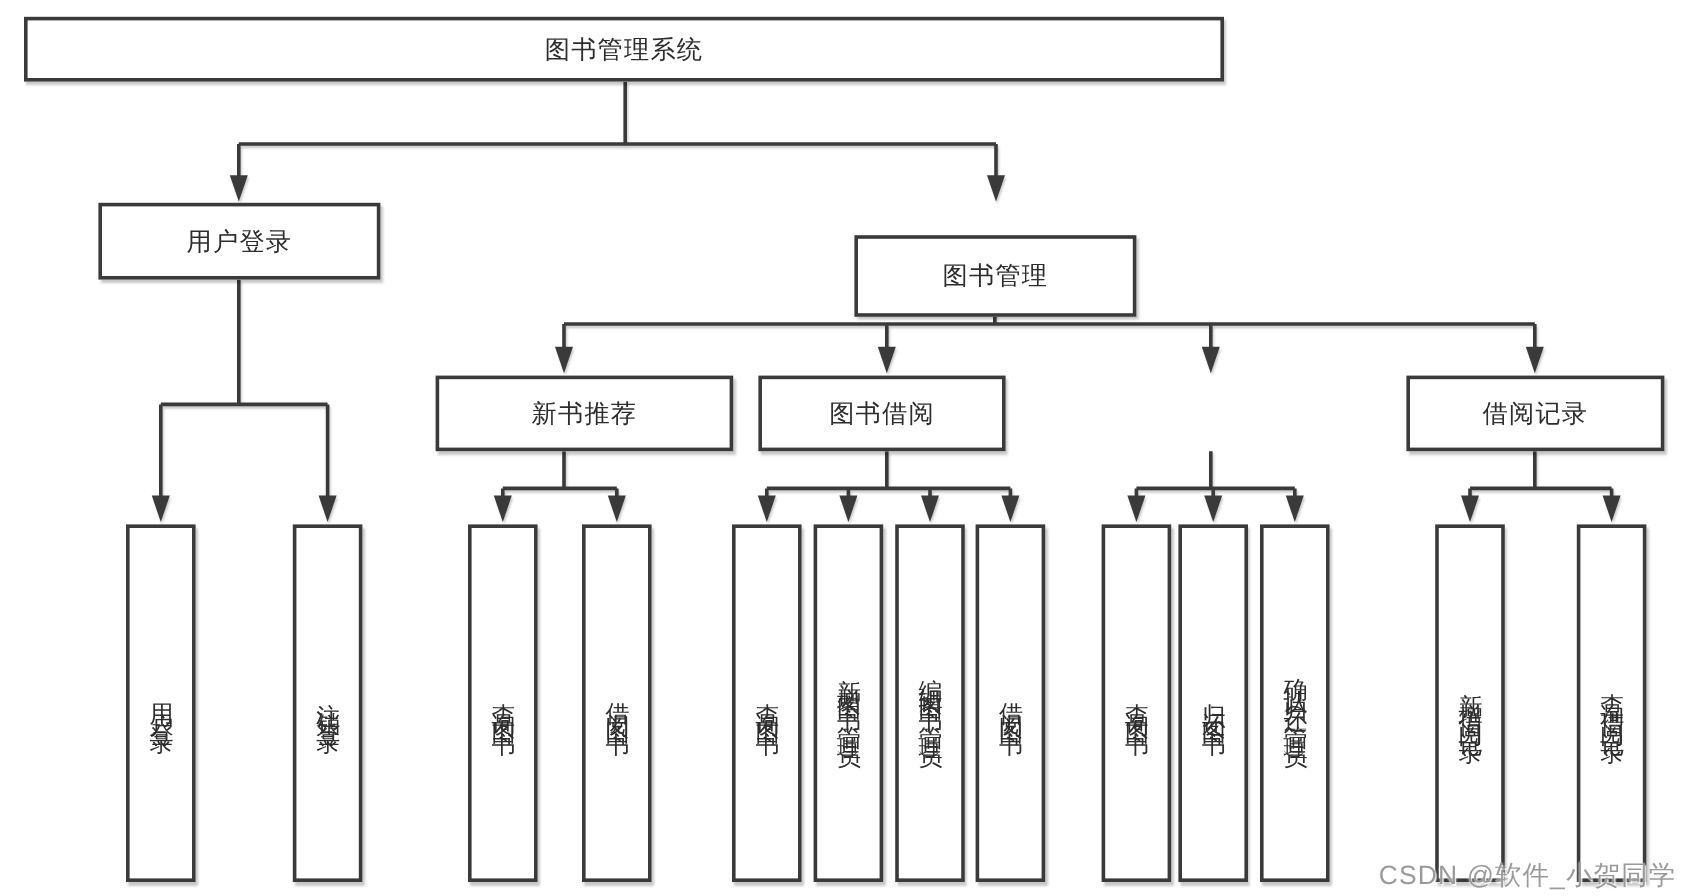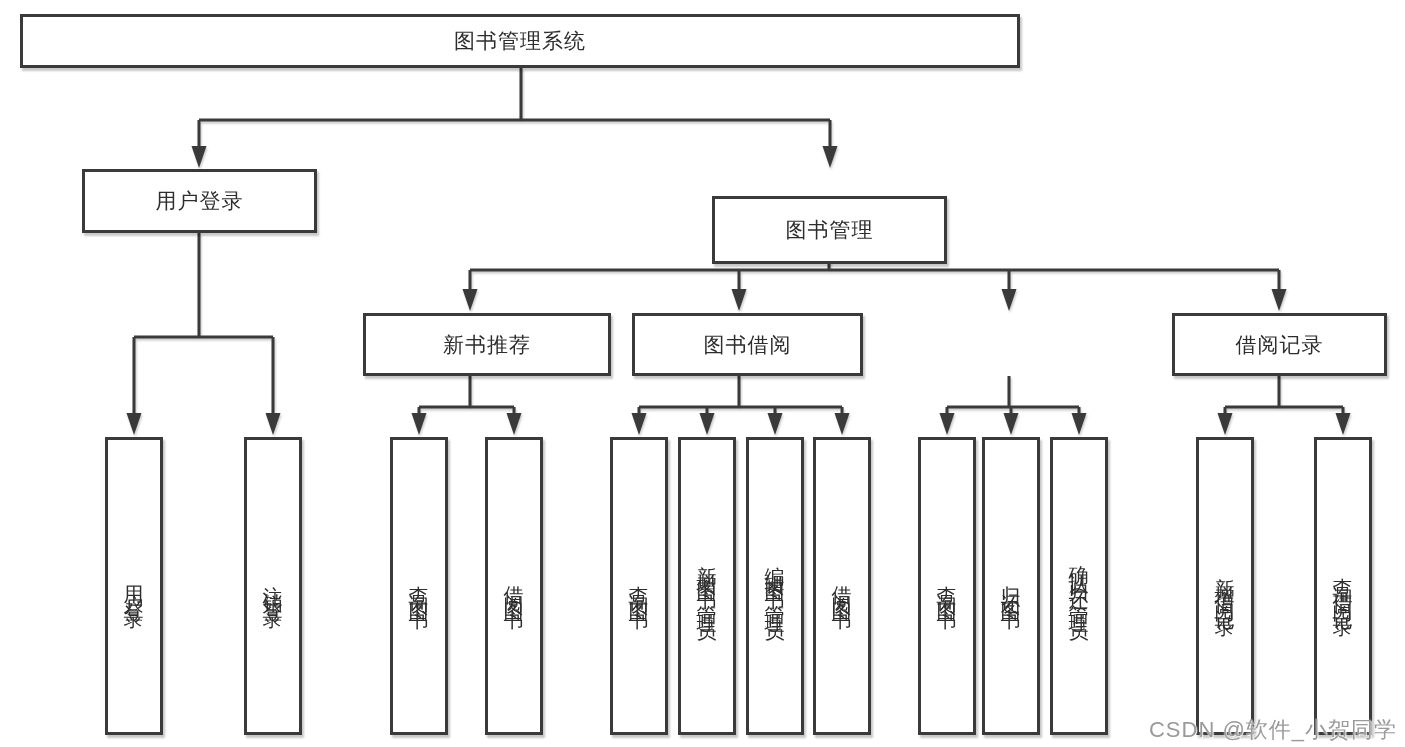--- a/index.html
+++ b/index.html
@@ -46,21 +46,21 @@
     letter-spacing: 8px;
     line-height: 1;
   }
   
   #n-root   { left: 20px;   top: 14px;  width: 1000px; height: 54px; }
   
   #n-l1-0   { left: 82px;   top: 169px; width: 235px;  height: 64px; }
   #n-l1-1   { left: 712px;  top: 169px; width: 235px;  height: 68px; margin-top: 27px; }
   
   #n-l2-0   { left: 363px;  top: 313px; width: 248px;  height: 63px; }
-  #n-l2-1   { left: 632px;  top: 313px; width: 231px;  height: 63px; }
+  #n-l2-1   { left: 632px;  top: 313px; width: 206px;  height: 63px; }
   #n-l2-2   { left: 902px;  top: 313px; width: 215px;  height: 63px; }
   #n-l2-3   { left: 1172px; top: 313px; width: 215px;  height: 63px; }
   
   .leaf     { top: 437px; width: 58px; height: 298px; }
   #n-leaf-0  { left: 105px;  }
   #n-leaf-1  { left: 244px;  }
   #n-leaf-2  { left: 390px;  }
   #n-leaf-3  { left: 485px;  }
   #n-leaf-4  { left: 610px;  }
   #n-leaf-5  { left: 678px;  }

